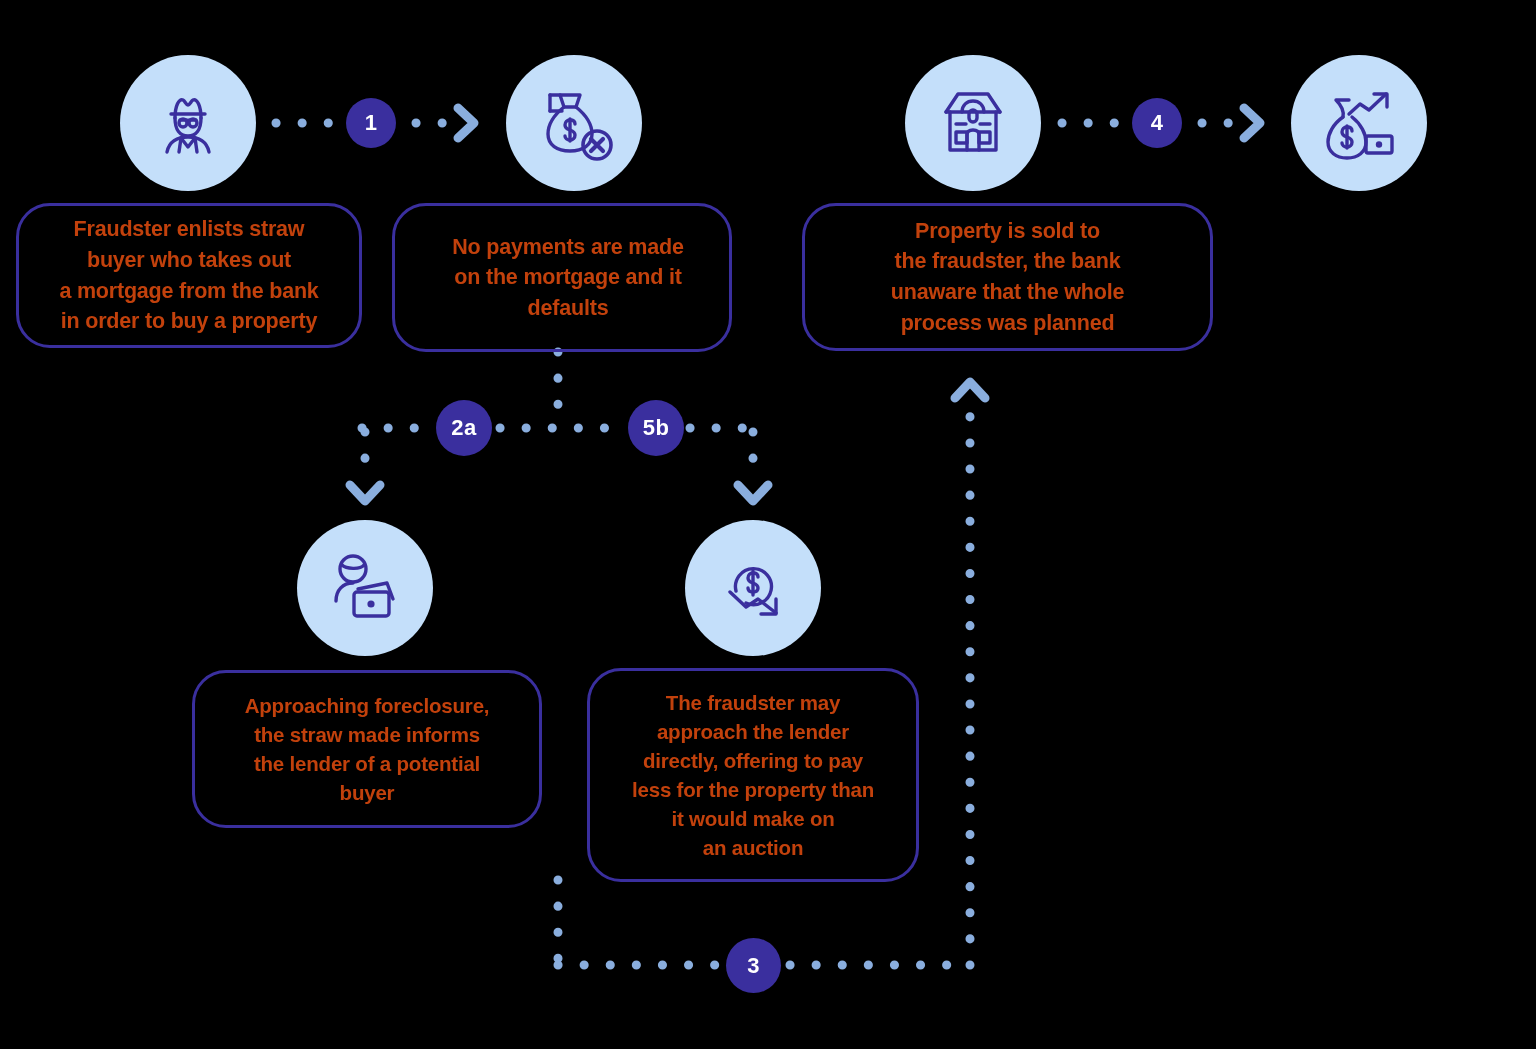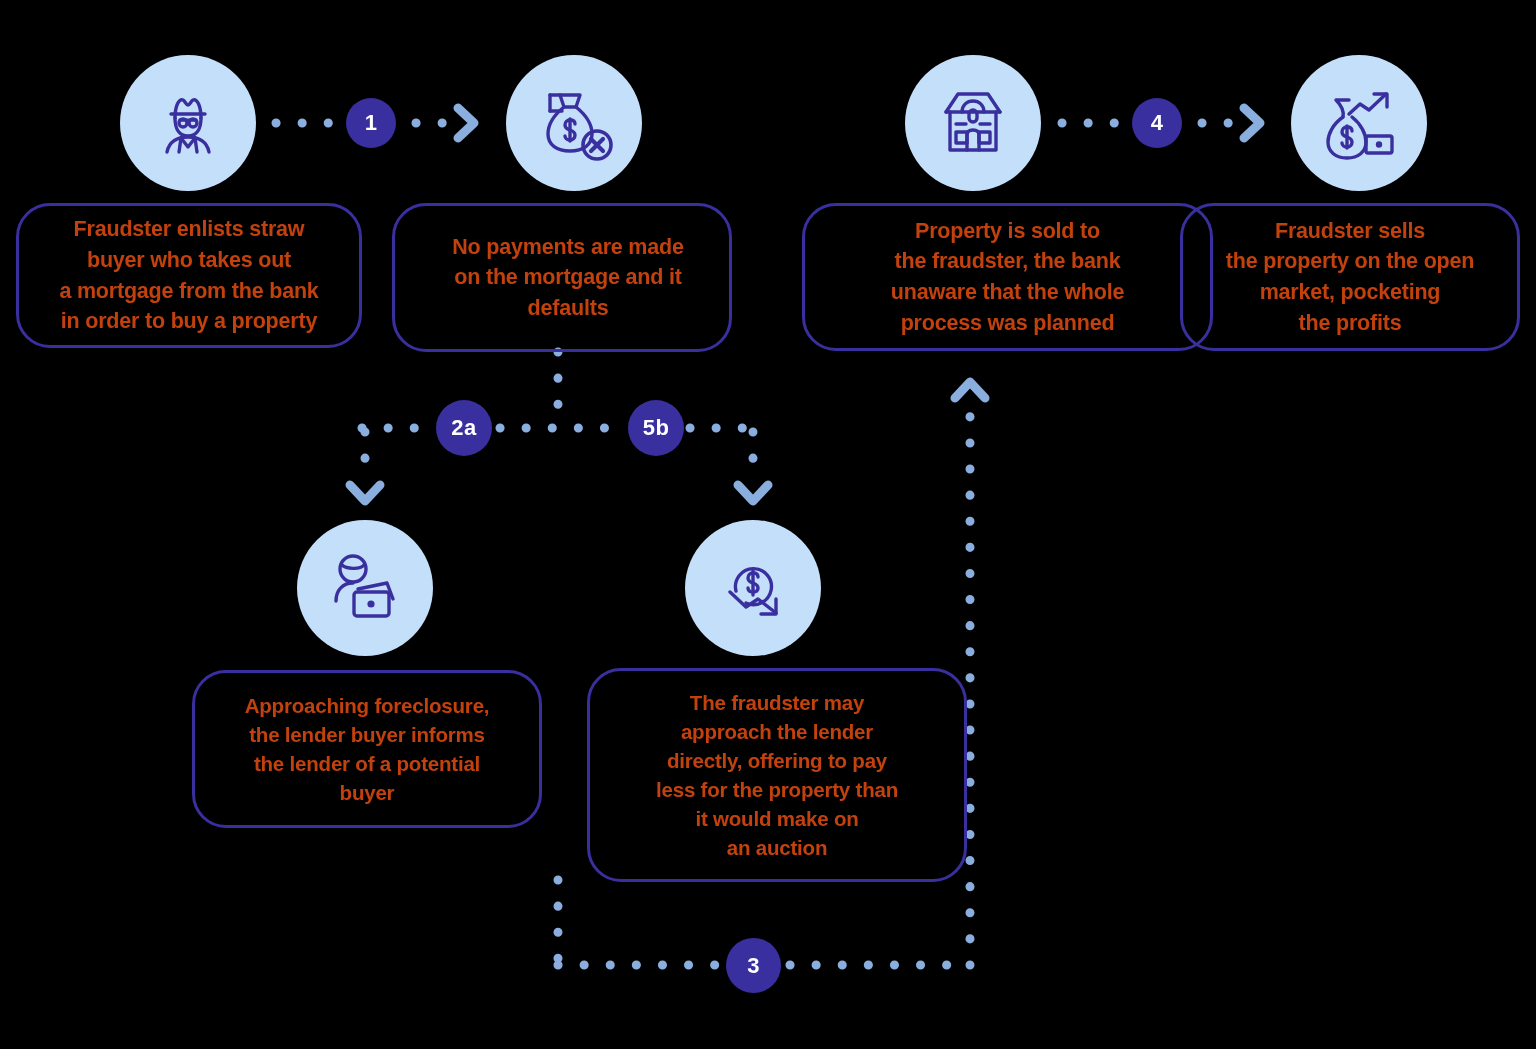--- a/index.html
+++ b/index.html
@@ -210,47 +210,41 @@
   </div>
 
   <div class="card" style="left:392px; top:203px; width:340px; height:149px;padding-left:28px;">
     <span class="txt">No payments are made
 on the mortgage and it
 defaults</span>
   </div>
 
   <div class="card small" style="left:192px; top:670px; width:350px; height:158px;">
     <span class="txt">Approaching foreclosure,
-the lender buyer informs
+the straw made informs
 the lender of a potential
 buyer</span>
   </div>
 
-  <div class="card small" style="left:587px; top:668px; width:380px; height:214px;">
+  <div class="card small" style="left:587px; top:668px; width:332px; height:214px;">
     <span class="txt">The fraudster may
 approach the lender
 directly, offering to pay
 less for the property than
 it would make on
 an auction</span>
   </div>
 
   <div class="card" style="left:802px; top:203px; width:411px; height:148px;">
     <span class="txt">Property is sold to
 the fraudster, the bank
 unaware that the whole
 process was planned</span>
   </div>
 
-  <div class="card" style="left:1180px; top:203px; width:340px; height:148px;">
-    <span class="txt">Fraudster sells
-the property on the open
-market, pocketing
-the profits</span>
-  </div>
 
   <div class="badge" style="left:346px; top:98px; width:50px; height:50px;">
     <span>1</span>
   </div>
 
   <div class="badge" style="left:436px; top:400px; width:56px; height:56px;justify-content:center;">
     <span>2a</span>
   </div>
 
   <div class="badge" style="left:628px; top:400px; width:56px; height:56px;">

